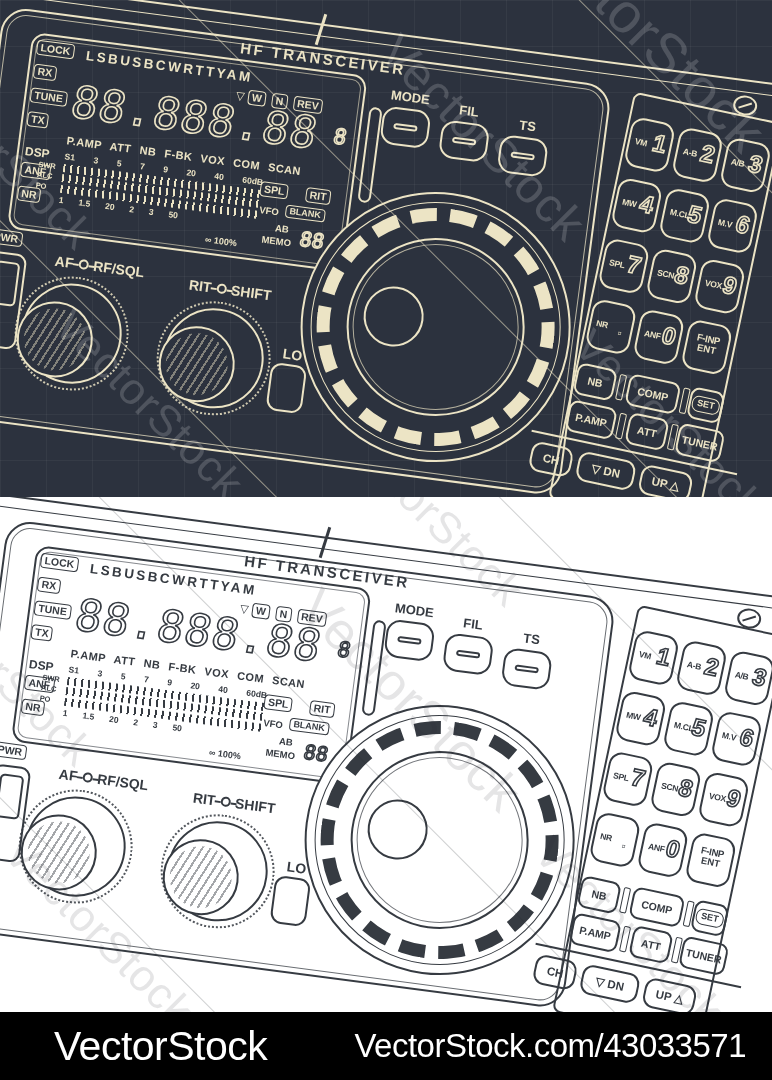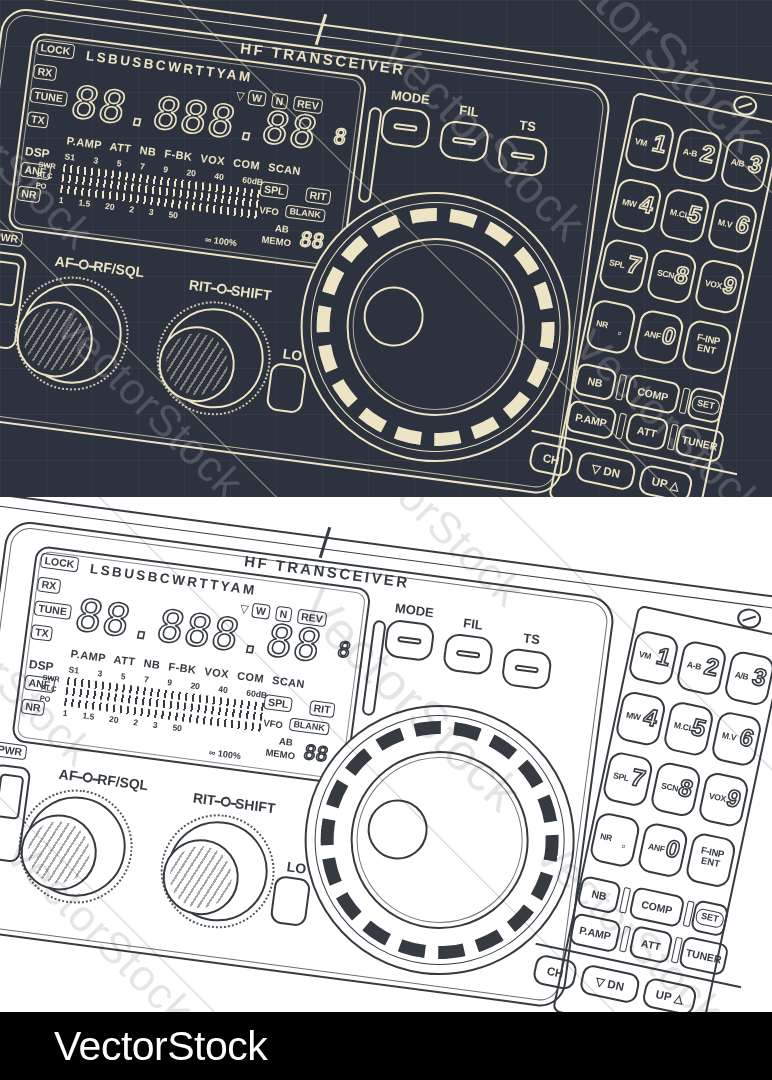--- a/index.html
+++ b/index.html
@@ -576,15 +576,16 @@
       <span class="wm-text" style="left:360px;top:-90px;">VectorStock</span>
       <span class="wm-text" style="left:-70px;top:70px;">VectorStock</span>
       <span class="wm-text" style="left:330px;top:80px;font-size:52px;">VectorStock</span>
       <span class="wm-text" style="left:30px;top:330px;">VectorStock</span>
       <span class="wm-text" style="left:560px;top:330px;">VectorStock</span>
     </div>
   </div>
 
   <div class="footer-bar">
     <span class="footer-brand">VectorStock</span>
+    <span class="footer-url">VectorStock.com/43033571</span>
   </div>
 
 </div>
 
 </body></html>

